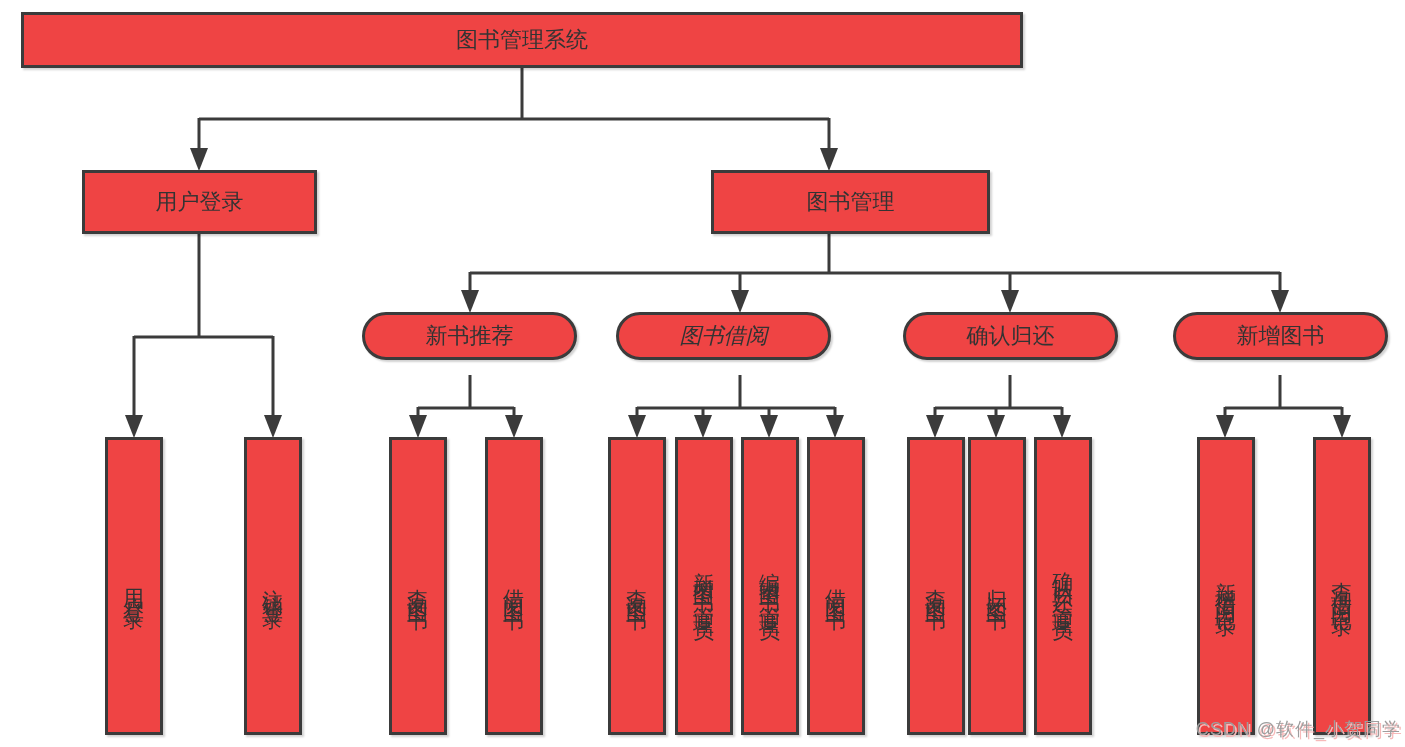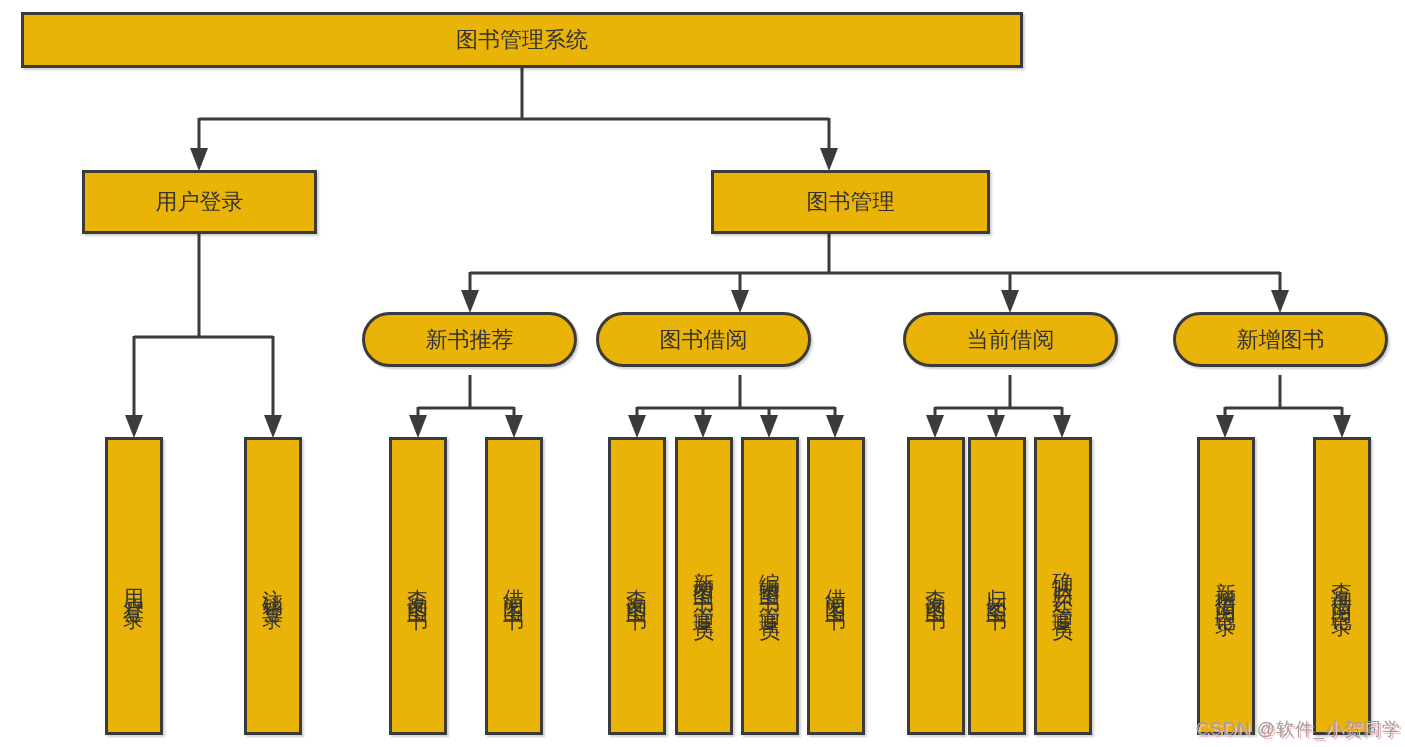--- a/index.html
+++ b/index.html
@@ -13,35 +13,35 @@
   }
   .connectors {
     position: absolute;
     left: 0; top: 0;
     pointer-events: none;
   }
   .box {
     position: absolute;
     box-sizing: border-box;
     border: 3px solid #3b3b3b;
-    background: #eab308;
+    background: #ef4444;
     display: flex;
     align-items: center;
     justify-content: center;
     color: #333333;
     font-size: 22px;
     box-shadow: 2px 2px 2px rgba(0,0,0,0.18);
     white-space: nowrap;
   }
   .root-box   { left: 21px;  top: 12px;  width: 1002px; height: 56px; }
   .l2-login   { left: 82px;  top: 170px; width: 235px;  height: 64px; }
   .l2-mgmt    { left: 711px; top: 170px; width: 279px;  height: 64px; }
-  .l3         { top: 312px; width: 215px; height: 55px; border-radius: 30px; }
+  .l3         { top: 312px; width: 215px; height: 48px; border-radius: 30px; }
   .l3-newbook { left: 362px; }
-  .l3-borrow  { left: 596px; }
+  .l3-borrow  { left: 616px; font-style: italic; }
   .l3-current { left: 903px; }
   .l3-record  { left: 1173px; }
   .vbox { top: 437px; width: 58px; height: 298px; }
   .vtext {
     writing-mode: vertical-rl;
     text-orientation: mixed;
     line-height: 1;
     letter-spacing: 7px;
     font-size: 21px;
     color: #333333;
@@ -125,21 +125,21 @@
     <span>图书管理</span>
   </div>
 
   <div class="box l3 l3-newbook">
     <span>新书推荐</span>
   </div>
   <div class="box l3 l3-borrow">
     <span>图书借阅</span>
   </div>
   <div class="box l3 l3-current">
-    <span>当前借阅</span>
+    <span>确认归还</span>
   </div>
   <div class="box l3 l3-record">
     <span>新增图书</span>
   </div>
 
   <div class="box vbox v1">
     <span class="vtext">用户登录</span>
   </div>
   <div class="box vbox v2">
     <span class="vtext">注销登录</span>

